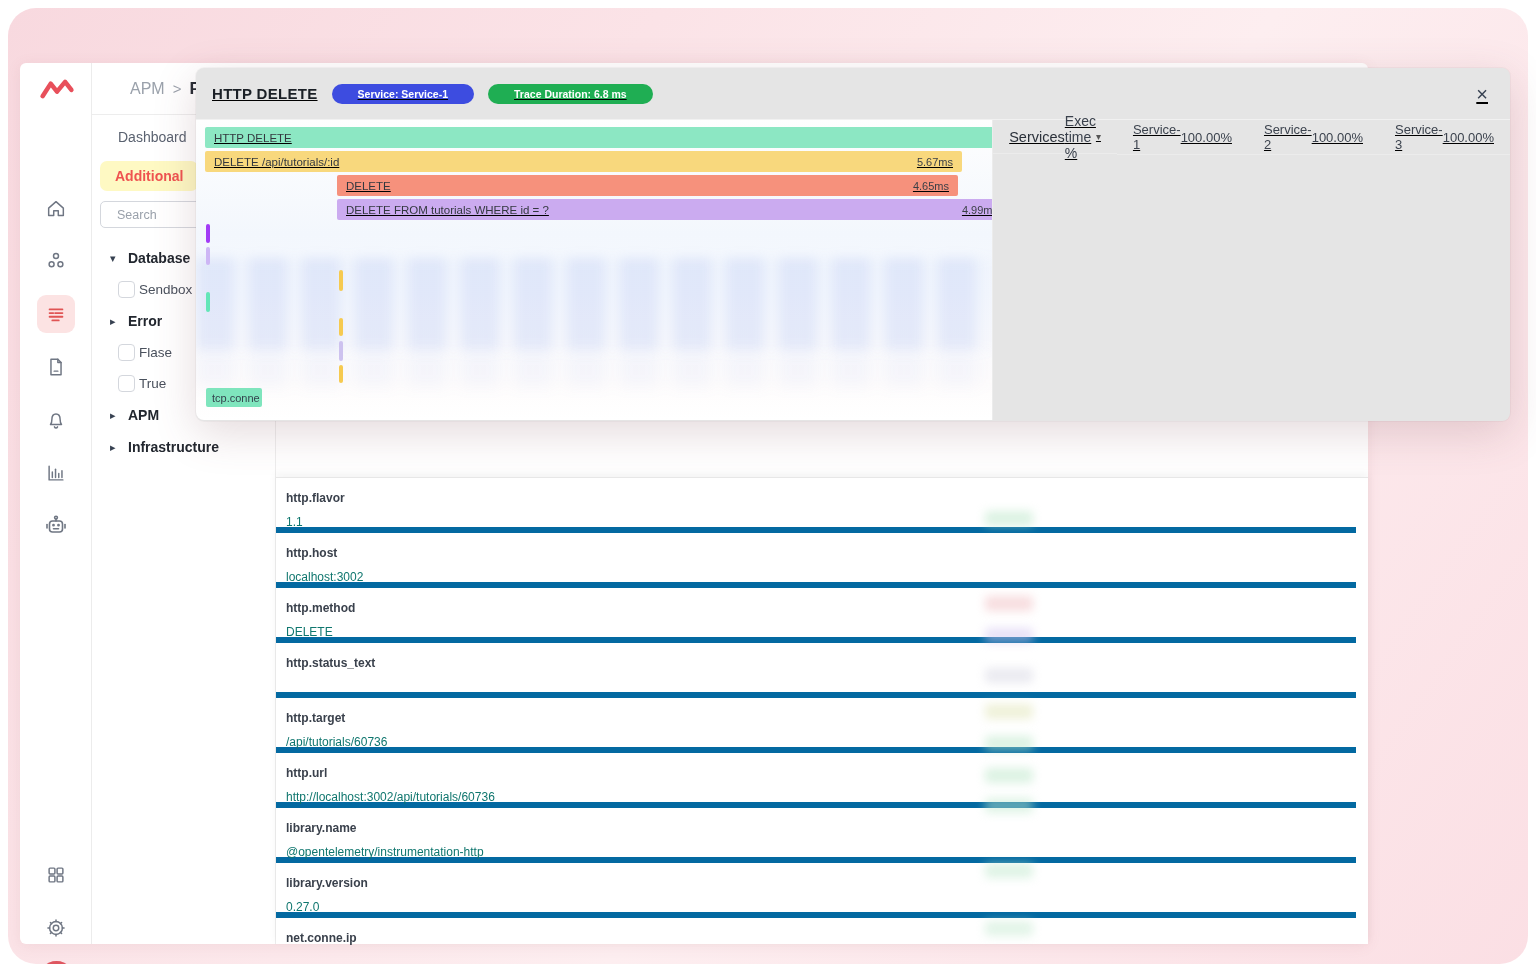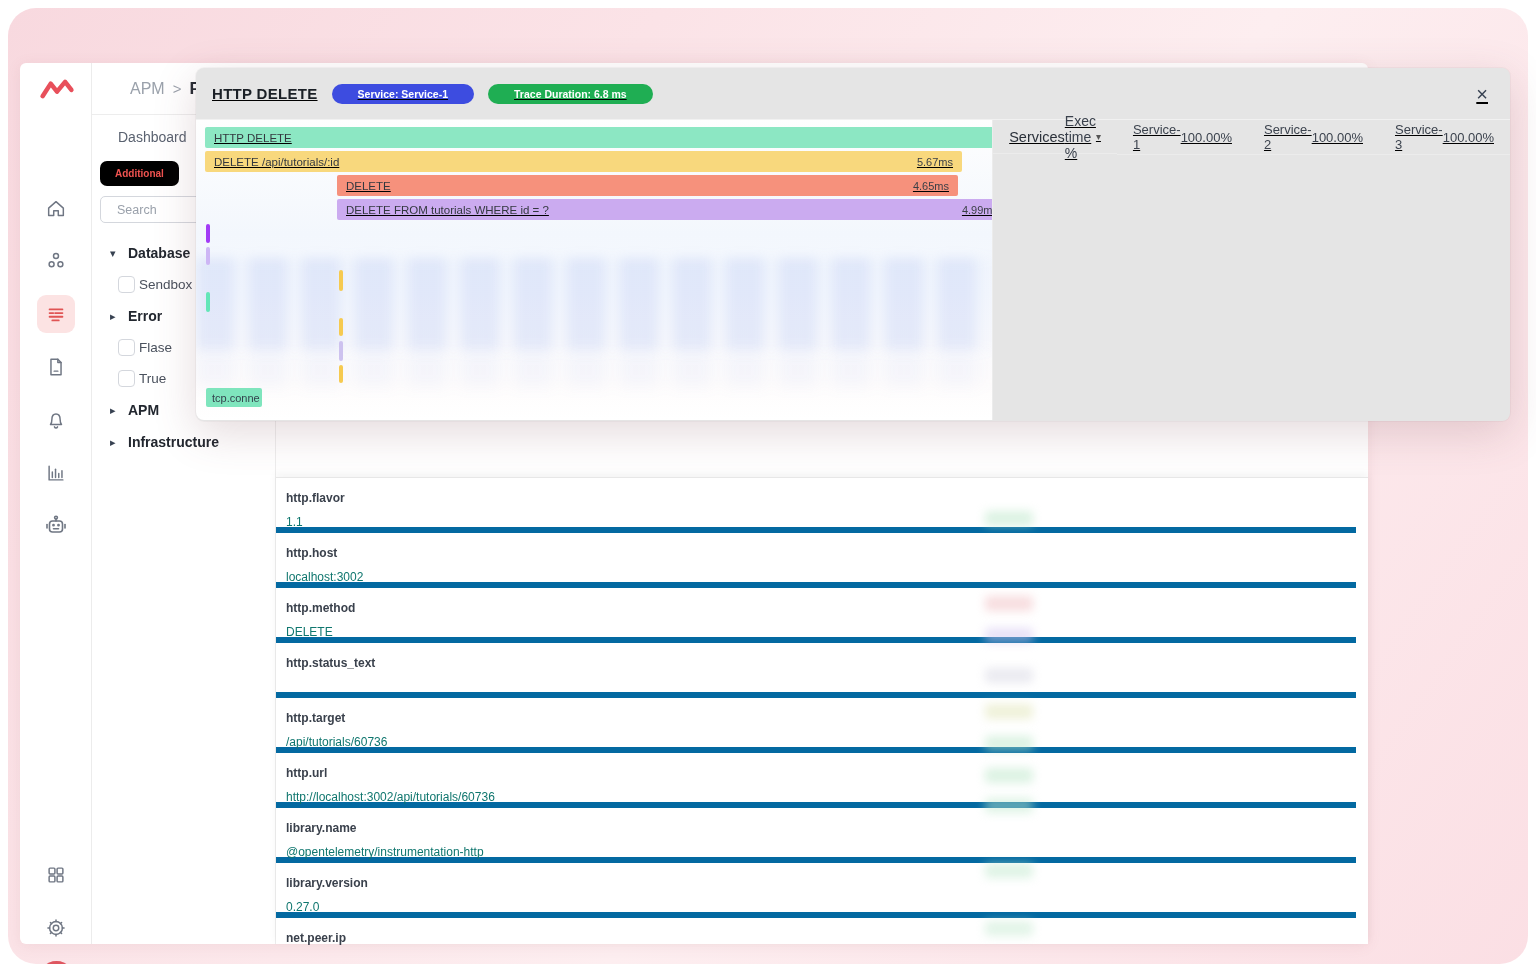--- a/index.html
+++ b/index.html
@@ -20,21 +20,21 @@
 
   
   .topbar { position:absolute; left:72px; top:0; right:0; height:52px; border-bottom:1px solid #ededed; display:flex; align-items:center; padding-left:38px; }
   .crumb-muted { color:#9aa1ab; font-size:16px; }
   .crumb-sep { color:#9aa1ab; font-size:15px; margin:0 8px; }
   .crumb-current { color:#262b33; font-size:17px; font-weight:bold; }
 
   
   .filterpanel { position:absolute; left:72px; top:52px; width:184px; bottom:0; border-right:1px solid #ededed; padding:12px 8px 0 8px; }
   .panel-tab { color:#5a6270; font-size:14px; padding:2px 0 12px 18px; }
-  .badge-additional { display:inline-block; margin:4px 0 10px 0; background:#000000; color:#ef5350; font-size:10px; font-weight:bold; padding:7px 15px; border-radius:7px; cursor:pointer; }
+  .badge-additional { display:inline-block; margin:4px 0 10px 0; background:#fef9c3; color:#ef5350; font-size:14px; font-weight:bold; padding:7px 15px; border-radius:7px; cursor:pointer; }
   .search-box { display:block; width:156px; height:27px; border:1px solid #d4d7dd; border-radius:5px; padding:0 16px; font-size:12.5px; color:#394150; outline:none; margin-bottom:14px; font-family:inherit; }
   .search-box::placeholder { color:#9aa1ab; }
   .group-row { display:flex; align-items:center; gap:8px; padding:8px 0 8px 10px; cursor:pointer; }
   .group-caret { color:#374151; font-size:11px; width:10px; }
   .group-label { color:#22272f; font-size:14px; font-weight:bold; }
   .check-row { display:flex; align-items:center; gap:4px; padding:7px 0 7px 18px; cursor:pointer; }
   .checkbox { width:17px; height:17px; border:1.5px solid #d4d7dd; border-radius:4px; background:#fff; }
   .check-label { color:#4a515d; font-size:13.5px; }
 
   
@@ -244,21 +244,21 @@
       </div>
       <div class="attr-row">
         <div class="attr-key">library.name</div>
         <div class="attr-val">@opentelemetry/instrumentation-http</div>
       </div>
       <div class="attr-row">
         <div class="attr-key">library.version</div>
         <div class="attr-val">0.27.0</div>
       </div>
       <div class="attr-row lastrow">
-        <div class="attr-key">net.peer.ip</div>
+        <div class="attr-key">net.conne.ip</div>
       </div>
 
       <div class="blur-badge" style="top:33px;background:#b9e6c7"></div>
       <div class="blur-badge" style="top:118px;background:#f0bcc0"></div>
       <div class="blur-badge" style="top:150px;background:#d3c4ef"></div>
       <div class="blur-badge" style="top:190px;background:#d6d6e2"></div>
       <div class="blur-badge" style="top:226px;background:#dfe4b4"></div>
       <div class="blur-badge" style="top:258px;background:#b9e6c7"></div>
       <div class="blur-badge" style="top:290px;background:#b9e6c7"></div>
       <div class="blur-badge" style="top:320px;background:#bfe8cc"></div>

